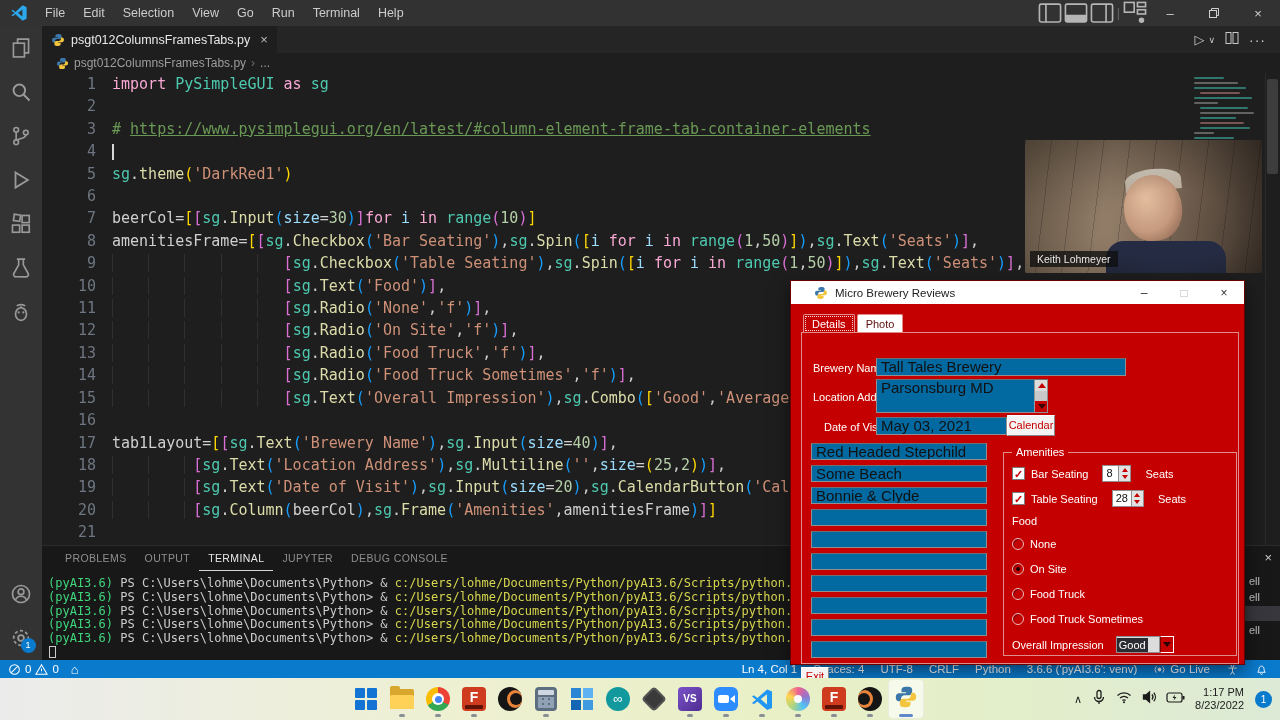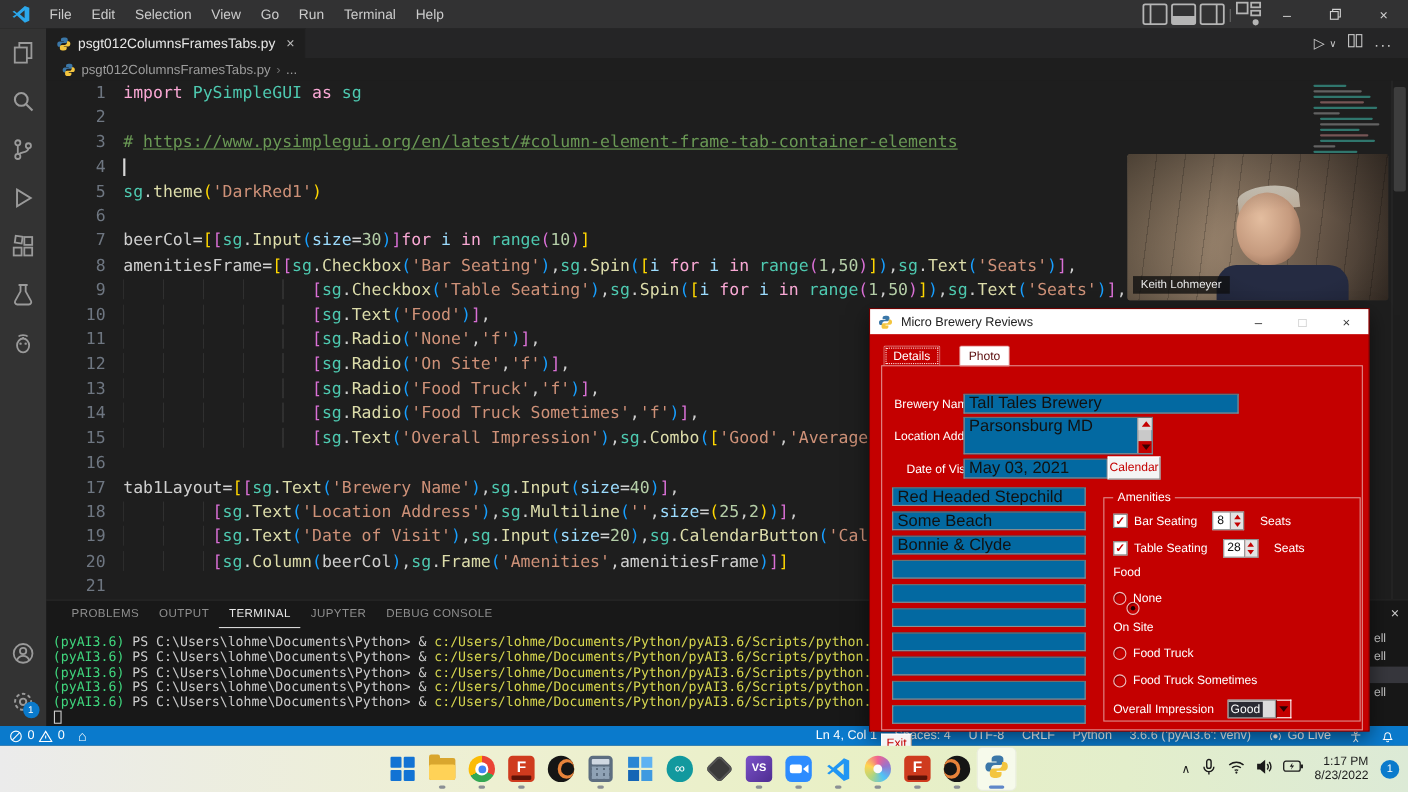--- a/index.html
+++ b/index.html
@@ -75,27 +75,27 @@
   .statusbar{position:absolute;left:0;bottom:42px;width:1280px;height:18px;background:#0a7acc;color:#fff;display:flex;align-items:center;font-size:11.5px;z-index:2}
   .sb-left{display:flex;align-items:center;gap:4px;padding-left:8px}
   .sb-ic{width:13px;height:13px;display:inline-flex}
   .sb-home{font-size:13px;margin-left:8px}
   .sb-right{margin-left:auto;display:flex;align-items:center;gap:16px;padding-right:12px}
   .sb-item{white-space:nowrap}
   .sb-golive{display:flex;align-items:center;gap:4px}
 
   
   .brewery{position:absolute;left:790px;top:280px;width:455px;height:385px;z-index:5;box-shadow:0 6px 18px rgba(0,0,0,.5);border:1px solid #6b0000;background:#c40000}
-  .bw-titlebar{height:23px;background:#fff;display:flex;align-items:center;padding-left:7px;gap:7px}
+  .bw-titlebar{height:23px;background:#fff;display:flex;align-items:center;padding-left:23px;gap:7px}
   .bw-title{font-size:11.5px;color:#222}
   .bw-controls{margin-left:auto;display:flex;align-items:center;height:23px}
   .bw-btn{width:40px;text-align:center;color:#333;font-size:12px}
   .bw-btn.max{color:#b8b8b8}
   .bw-body{position:absolute;left:0;top:23px;right:0;bottom:0;background:#c40000}
-  .bw-tabs{position:absolute;left:12px;top:10px;display:flex;gap:17px}
+  .bw-tabs{position:absolute;left:12px;top:10px;display:flex;gap:2px}
   .bw-tab{height:19px;line-height:18px;padding:0 8px;font-size:11px;border:1px solid #e08c8c;border-bottom:none;border-radius:2px 2px 0 0}
   .bw-tab.sel{background:#c40000;color:#fff;outline:1px dotted #ffd9d9;outline-offset:-3px}
   .bw-tab.unsel{background:#ffffff;color:#5a0c0c}
   .bw-notebook{position:absolute;left:10px;top:28px;width:438px;height:332px;border:1px solid #e08c8c}
   .bw-label{position:absolute;color:#fff;font-size:11px;white-space:nowrap}
   .bw-input{position:absolute;background:#0369a1;border:1px solid #8f8f8f;border-top-color:#6f6f6f;color:#111;font-size:15px;line-height:15px;padding:0 4px;overflow:hidden;white-space:nowrap}
   .bw-btn-w{position:absolute;background:#f4f4f4;border:1px solid #888;border-top-color:#fff;border-left-color:#fff;color:#c40000;font-size:11px;text-align:center}
   .ml-scroll{position:absolute;right:0;top:0;width:13px;height:100%;background:#c9c9c9;border-left:1px solid #999}
   .ml-up,.ml-dn{position:absolute;left:0;width:13px;height:11px;display:flex;align-items:center;justify-content:center}
   .ml-up{top:0;background:#dcdcdc}.ml-dn{bottom:0;background:#c40000}
@@ -524,21 +524,21 @@
         </div>
 
         <div class="amen-row" style="top:62px">
             <span>Food</span>
           </div>
         <div id="food-radios">
             <div class="amen-row" style="top: 85px;">
               <span class="radio"></span>
               <span>None</span>
             </div>
-            <div class="amen-row" style="top: 94px; flex-direction: column;">
+            <div class="amen-row" style="top: 110px;">
               <span class="radio sel"></span>
               <span>On Site</span>
             </div>
             <div class="amen-row" style="top: 135px;">
               <span class="radio"></span>
               <span>Food Truck</span>
             </div>
             <div class="amen-row" style="top: 160px;">
               <span class="radio"></span>
               <span>Food Truck Sometimes</span>

